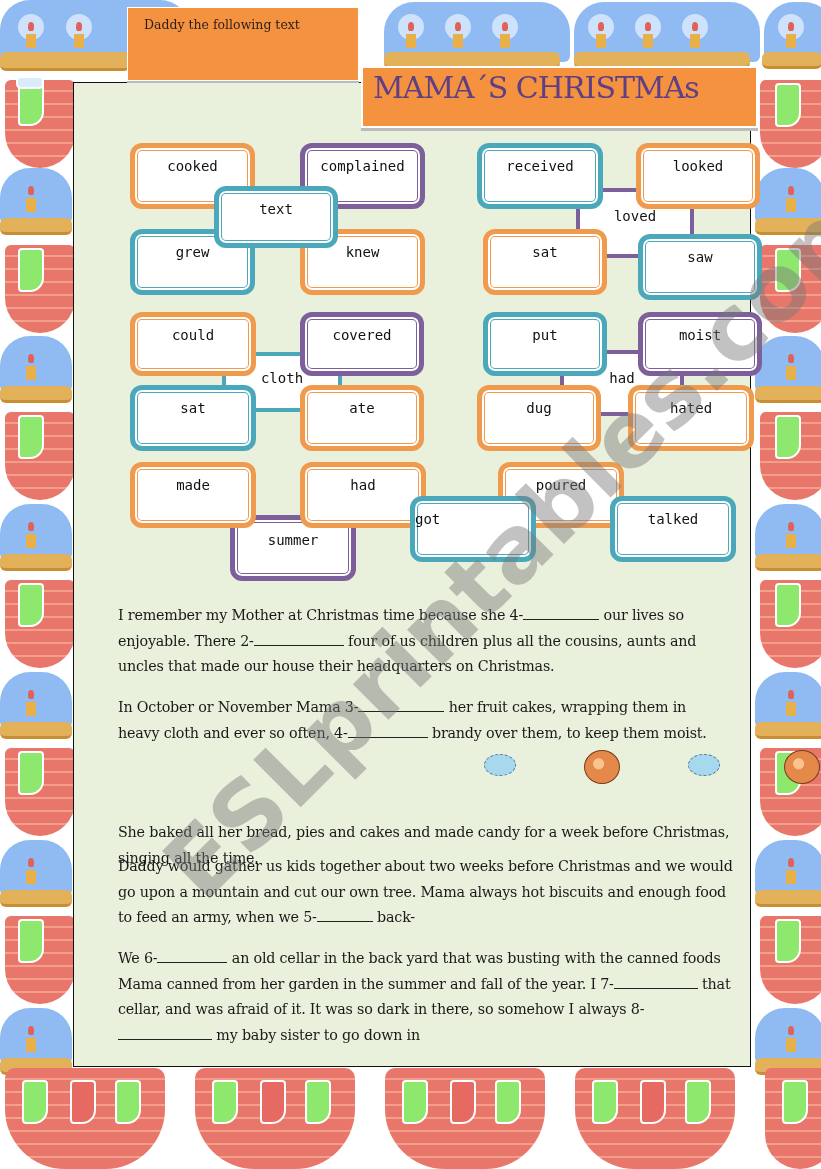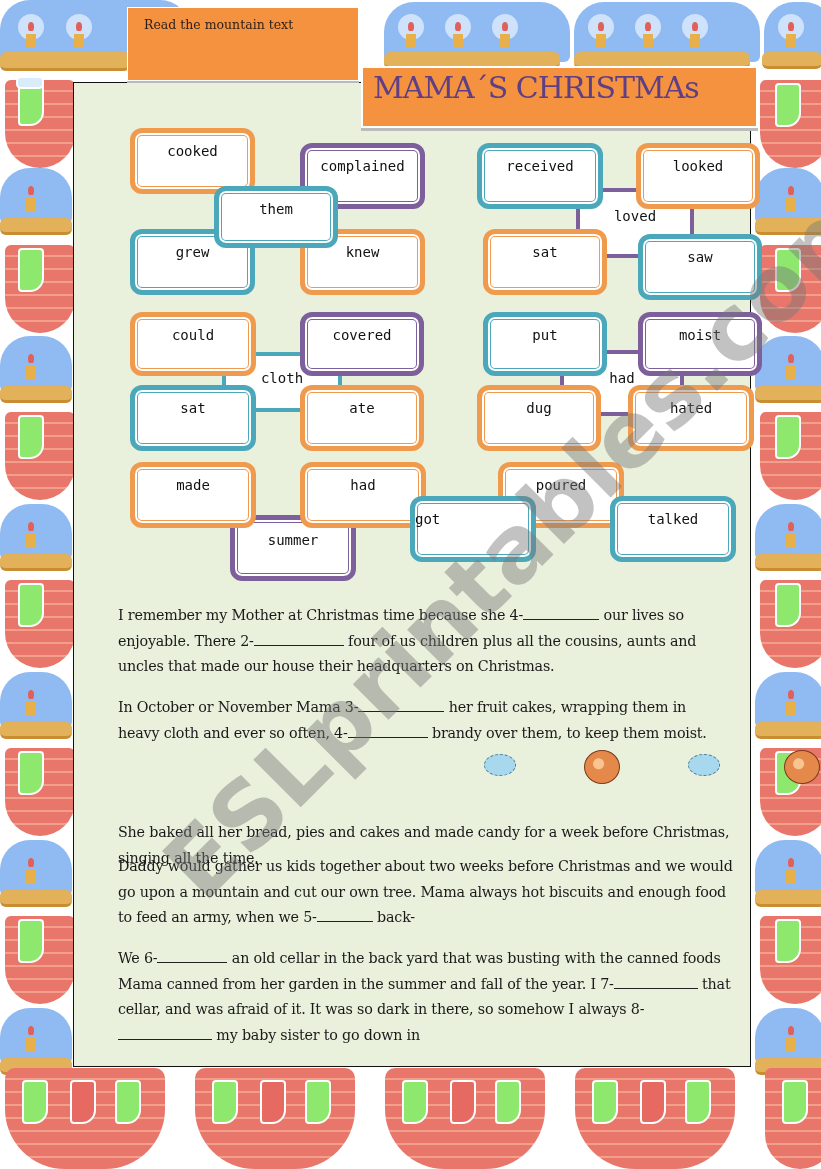--- a/index.html
+++ b/index.html
@@ -253,35 +253,35 @@
   <div class="stocking" style="left:592px;top:1080px;"></div>
   <div class="stocking red" style="left:640px;top:1080px;"></div>
   <div class="stocking" style="left:685px;top:1080px;"></div>
   <div class="hearth" style="left:765px;top:1068px;width:70px;height:101px;"></div>
   <div class="stocking" style="left:782px;top:1080px;"></div>
 </div>
 
 <div class="panel"></div>
 
 <div class="instr">
-  <span style="padding-left:4px;">Read the mountain text</span>
+  <span style="padding-left:4px;">Daddy the following text</span>
 </div>
 
 <div class="title-box">
   <div class="title-text">MAMA´S CHRISTMAs</div>
 </div>
 
 <div>
 
   <div class="connector teal" style="left:250px;top:186px;width:56px;height:4px;"></div>
-  <div class="card orange" style="left:130px;top:128px;width:125px;height:66px;"><span>cooked</span></div>
+  <div class="card orange" style="left:130px;top:143px;width:125px;height:66px;"><span>cooked</span></div>
   <div class="card purple" style="left:300px;top:143px;width:125px;height:66px;"><span>complained</span></div>
   <div class="card teal" style="left:130px;top:229px;width:125px;height:66px;"><span>grew</span></div>
   <div class="card orange" style="left:300px;top:229px;width:125px;height:66px;"><span>knew</span></div>
-  <div class="card teal" style="left:214px;top:186px;width:124px;height:62px;"><span>them</span></div>
+  <div class="card teal" style="left:214px;top:186px;width:124px;height:62px;"><span>text</span></div>
 
   <div class="center-card" style="left:576px;top:188px;width:118px;height:70px;padding-top:16px;border-left:4px solid #7c5f9b;border-right:4px solid #7c5f9b;border-top:4px solid #7c5f9b;border-bottom:4px solid #7c5f9b;"><span>loved</span></div>
   <div class="card teal" style="left:477px;top:143px;width:126px;height:66px;"><span>received</span></div>
   <div class="card orange" style="left:636px;top:143px;width:124px;height:66px;"><span>looked</span></div>
   <div class="card orange" style="left:483px;top:229px;width:124px;height:66px;"><span>sat</span></div>
   <div class="card teal" style="left:638px;top:234px;width:124px;height:66px;"><span>saw</span></div>
 
   <div class="center-card" style="left:222px;top:352px;width:120px;height:60px;padding-top:14px;border-top:4px solid #4aa8ba;border-bottom:4px solid #4aa8ba;border-left:4px solid #4aa8ba;border-right:4px solid #4aa8ba;"><span>cloth</span></div>
   <div class="card orange" style="left:130px;top:312px;width:126px;height:64px;"><span>could</span></div>
   <div class="card purple" style="left:300px;top:312px;width:124px;height:64px;"><span>covered</span></div>

